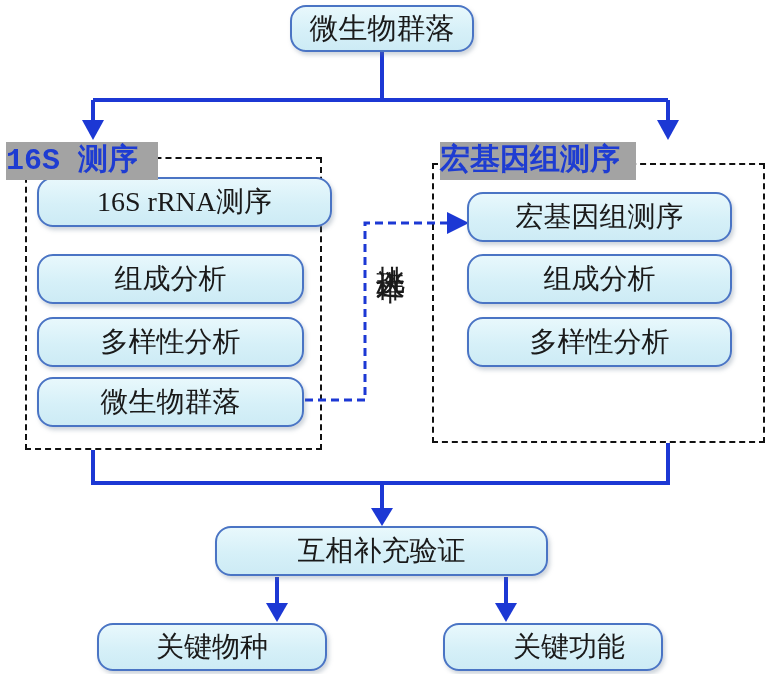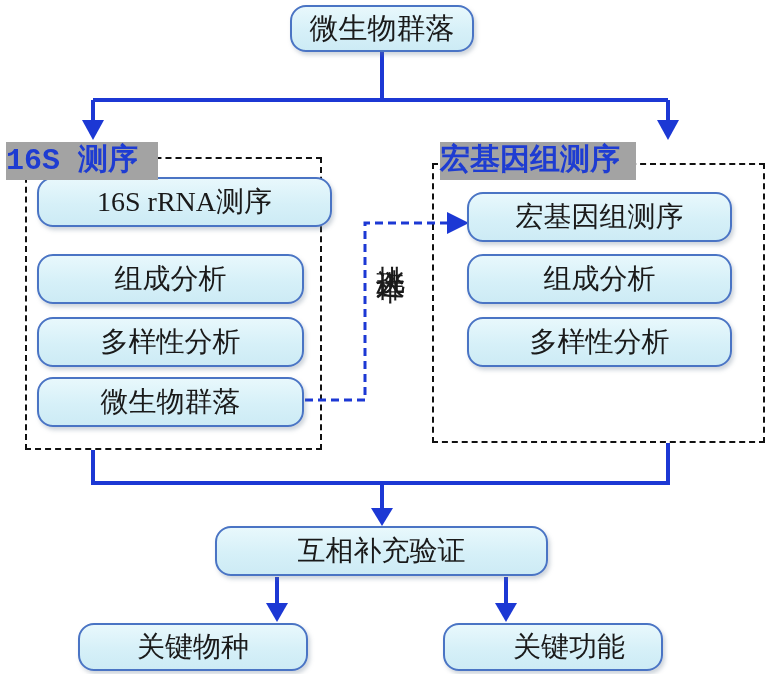--- a/index.html
+++ b/index.html
@@ -135,20 +135,20 @@
     <span>组成分析</span>
   </div>
   <div class="node" style="left:467px; top:317px; width:265px; height:50px;">
     <span>多样性分析</span>
   </div>
 
   <div class="node" style="left:215px; top:526px; width:333px; height:50px;">
     <span>互相补充验证</span>
   </div>
 
-  <div class="node" style="left:78px; top:623px; width:230px; height:48px;">
+  <div class="node" style="left:97px; top:623px; width:230px; height:48px;">
     <span>关键物种</span>
   </div>
   <div class="node" style="left:443px; top:623px; width:220px; height:48px;padding-left:32px;">
     <span>关键功能</span>
   </div>
 
 </div>
 
 </body></html>

